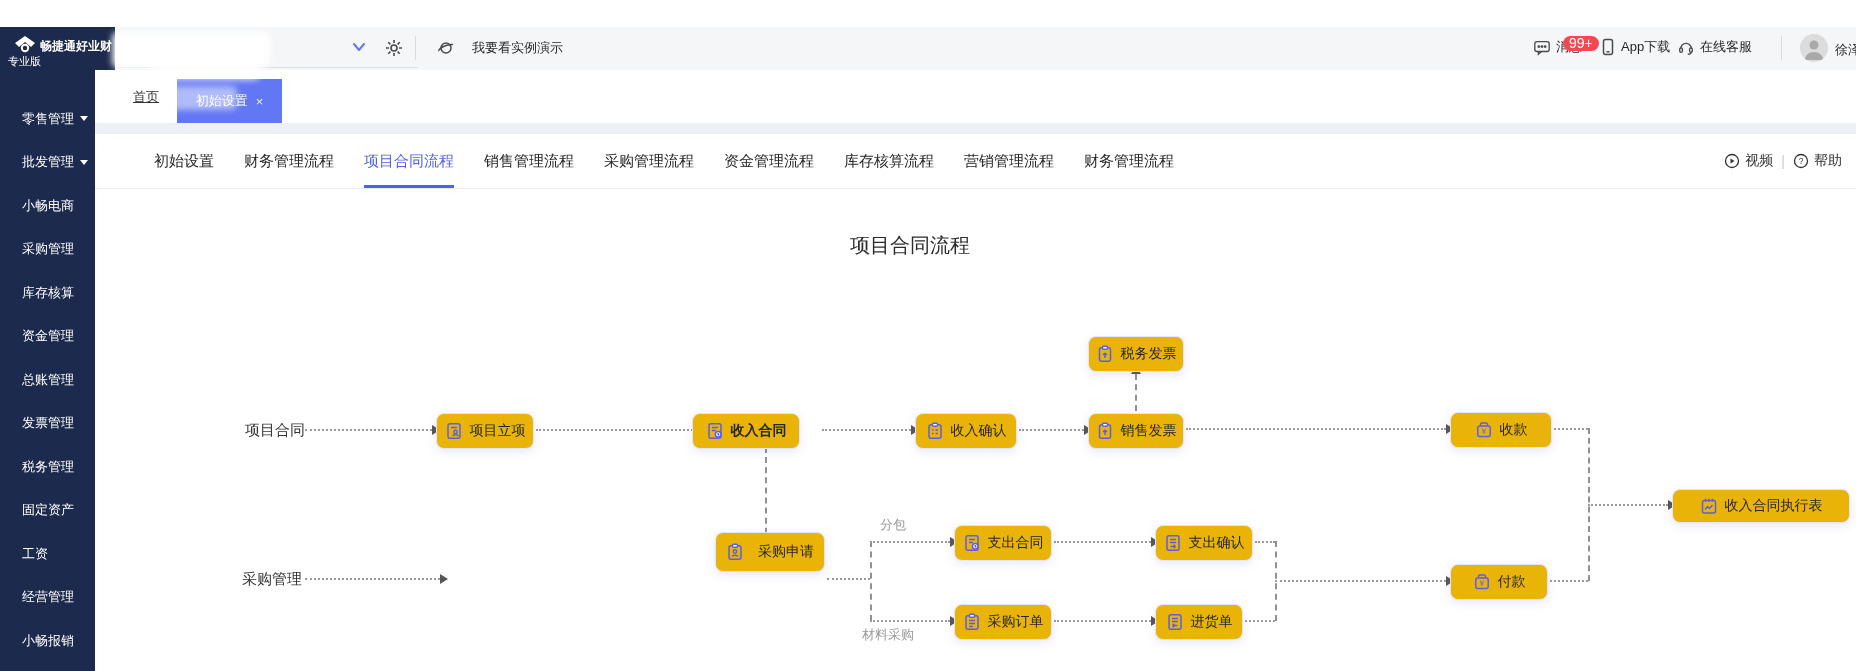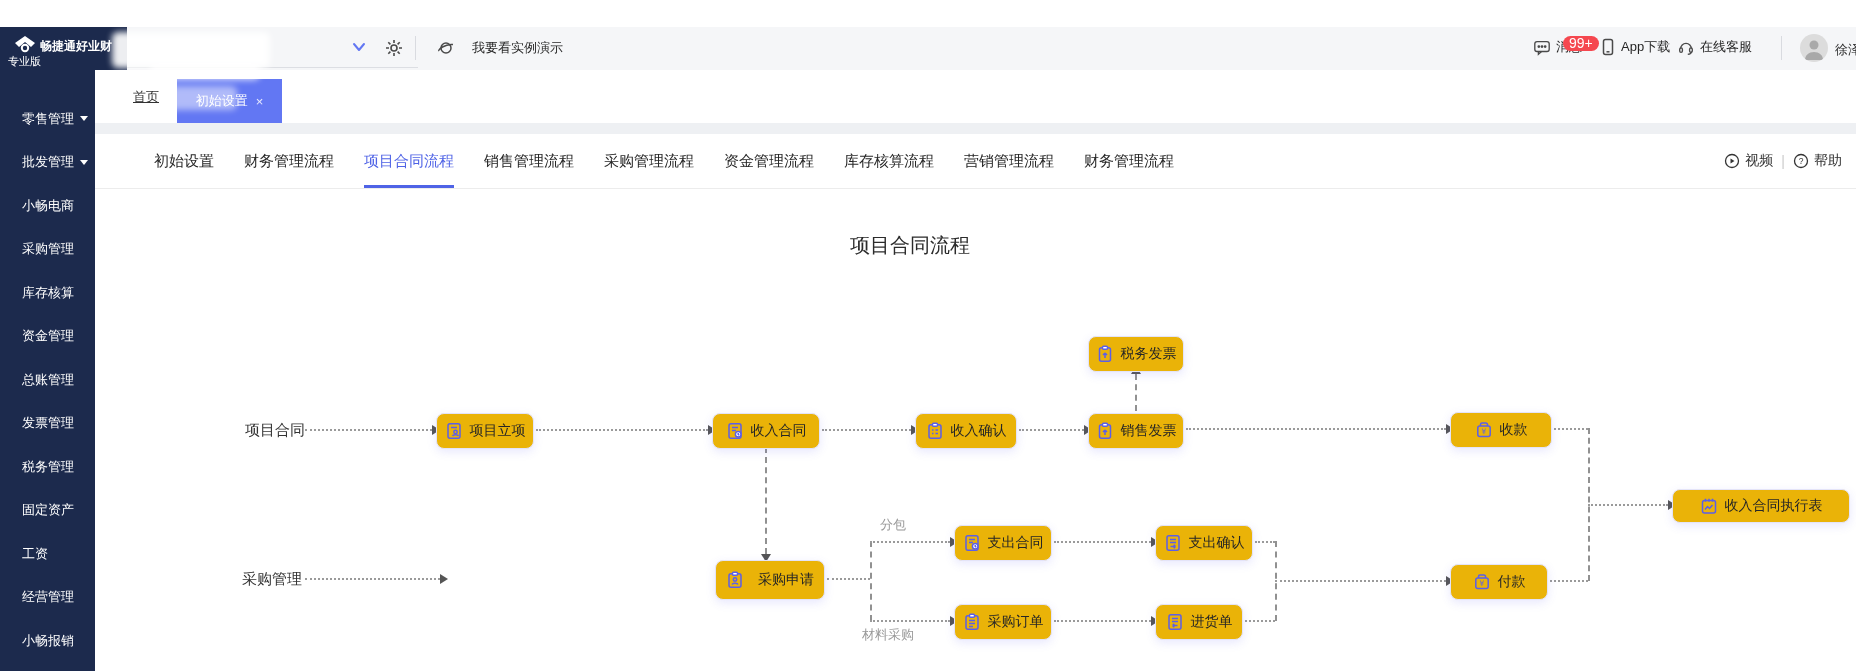--- a/index.html
+++ b/index.html
@@ -1,20 +1,20 @@
 <!DOCTYPE html>
 <html><head>
 <meta charset="utf-8">
 <style>
   html,body{margin:0;padding:0;background:#fff;}
   .screen{position:relative;width:1856px;height:671px;overflow:hidden;background:#fff;
     font-family:"Liberation Sans","DejaVu Sans",sans-serif;color:#262626;}
   
   .topbar{position:absolute;left:0;top:27px;width:1856px;height:43px;background:#f5f6f8;}
-  .logo-block{position:absolute;left:0;top:27px;width:115px;height:43px;background:#1c2a4d;z-index:6;padding-left:12px;}
+  .logo-block{position:absolute;left:0;top:27px;width:115px;height:43px;background:#1c2a4d;z-index:6;}
   .logo-mark{position:absolute;left:12px;top:6px;}
   .logo-title{position:absolute;left:40px;top:11px;font-size:12px;color:#fff;font-weight:bold;white-space:nowrap;}
   .logo-edition{position:absolute;left:8px;top:27px;font-size:11px;color:#fff;}
   .select-underline{position:absolute;left:118px;top:67px;width:300px;height:0;border-top:1px solid #dcdee3;}
   .chevron-down{position:absolute;left:350px;top:40px;}
   .gear{position:absolute;left:384px;top:38px;cursor:pointer;}
   .topbar-divider{position:absolute;left:415px;top:36px;width:0;height:24px;border-left:1px solid #d9dbe0;}
   .demo-entry{position:absolute;left:436px;top:38px;display:flex;align-items:center;gap:16px;font-size:13px;color:#262626;cursor:pointer;}
   .tb-item{position:absolute;top:38px;display:flex;align-items:center;gap:5px;font-size:13px;color:#262626;cursor:pointer;}
   .badge{position:absolute;left:1563px;top:36px;background:#f5474f;color:#fff;font-size:14px;line-height:15px;height:15px;padding:0 6px;border-radius:8px;z-index:5;}
@@ -270,21 +270,21 @@
     <span>
         <svg width="18" height="18" viewBox="0 0 18 18" fill="none" stroke="#5b5fe8" stroke-width="1.5">
           <rect x="3" y="1.8" width="12" height="14.4" rx="2"></rect>
           <path d="M6 5.5h6"></path>
           <circle cx="10.5" cy="10" r="1.7"></circle>
           <path d="M7.5 14c.5-1.6 5.5-1.6 6 0"></path>
         </svg>
       </span>
     <span>项目立项</span>
   </div>
-  <div class="fnode" style="left:712px;top:413px;width:106px;">
+  <div class="fnode" style="left:692px;top:413px;width:106px;font-weight:bold;">
     <span>
         <svg width="18" height="18" viewBox="0 0 18 18" fill="none" stroke="#5b5fe8" stroke-width="1.5">
           <rect x="3" y="1.8" width="12" height="14.4" rx="2"></rect>
           <path d="M6 5.5h6M6 8.5h4"></path>
           <circle cx="12.2" cy="12.2" r="2.8" fill="#fff"></circle>
           <path d="M12.2 11v1.4l1 .6"></path>
         </svg>
       </span>
     <span>收入合同</span>
   </div>
@@ -321,21 +321,21 @@
   <div class="fnode" style="left:1450px;top:412px;width:100px;">
     <span>
         <svg width="18" height="18" viewBox="0 0 18 18" fill="none" stroke="#5b5fe8" stroke-width="1.5">
           <rect x="2.8" y="5" width="12.4" height="10.5" rx="2"></rect>
           <path d="M5.5 5V3.5a1.5 1.5 0 0 1 1.5-1.5h4a1.5 1.5 0 0 1 1.5 1.5V5"></path>
           <text x="9" y="13" text-anchor="middle" font-size="7.5" fill="#5b5fe8" stroke="none" font-family="DejaVu Sans, sans-serif">¥</text>
         </svg>
       </span>
     <span>收款</span>
   </div>
-  <div class="fnode" style="left:715px;top:560px;width:108px;height:38px;gap:14px;">
+  <div class="fnode" style="left:715px;top:532px;width:108px;height:38px;gap:14px;">
     <span>
         <svg width="18" height="18" viewBox="0 0 18 18" fill="none" stroke="#5b5fe8" stroke-width="1.5">
           <rect x="3" y="2.8" width="12" height="13.4" rx="2"></rect>
           <rect x="6.5" y="1.2" width="5" height="3" rx="1" fill="#fff"></rect>
           <circle cx="9" cy="8.5" r="1.7"></circle>
           <path d="M6 13.5c.5-1.6 5.5-1.6 6 0"></path>
         </svg>
       </span>
     <span>采购申请</span>
   </div>

